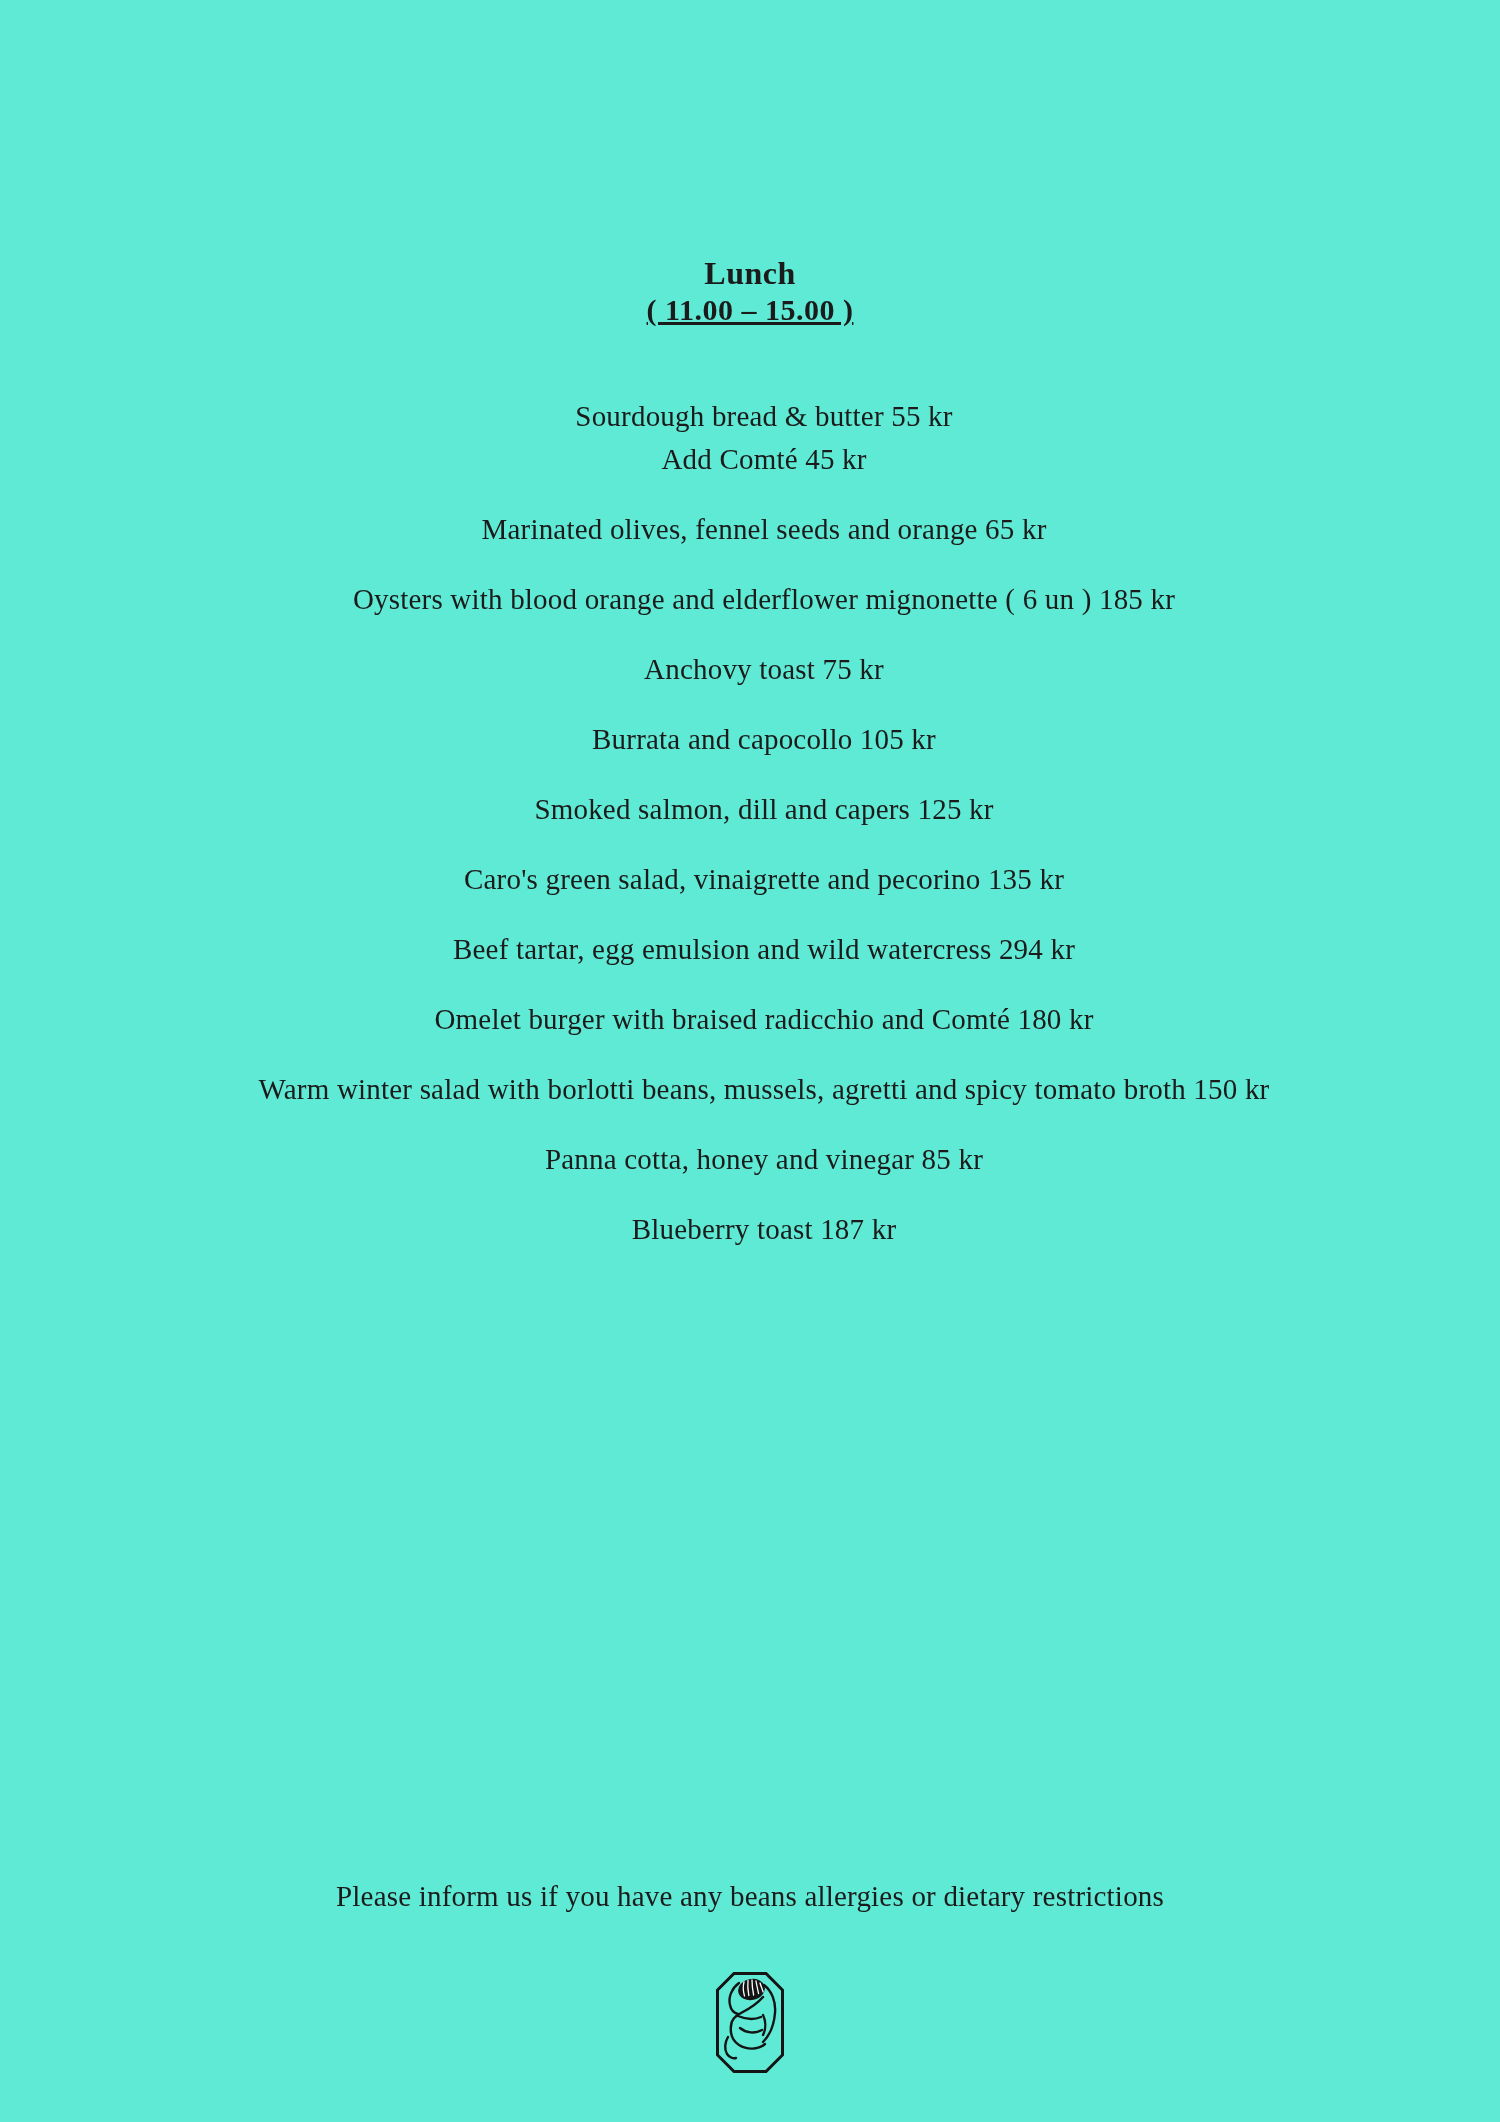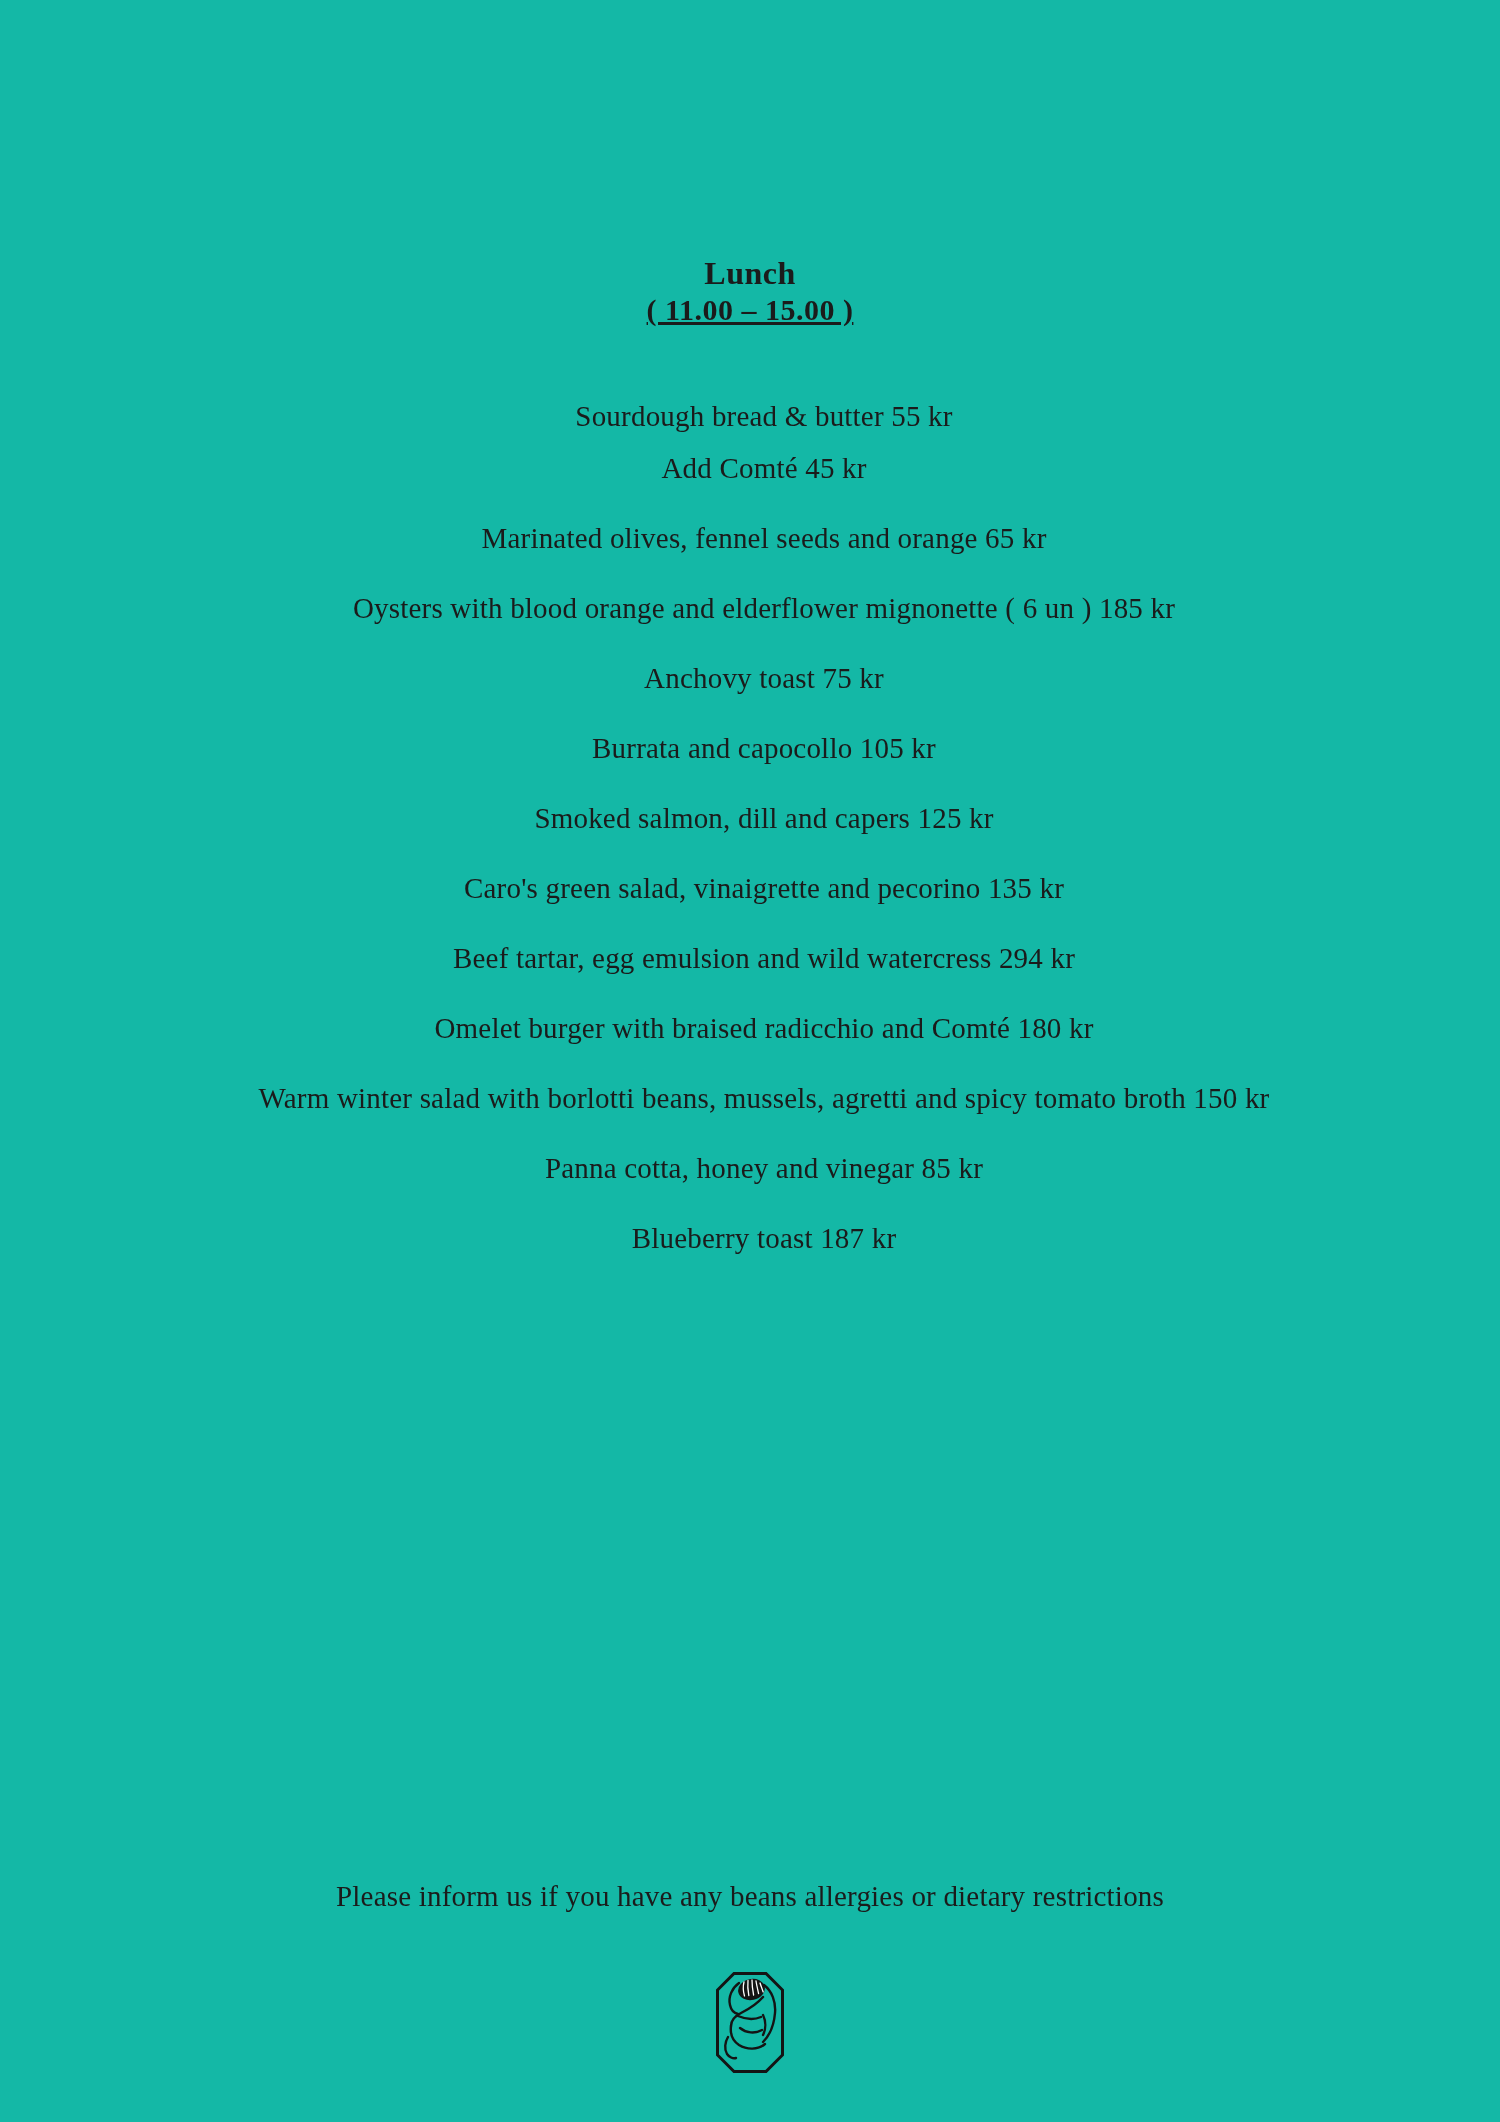--- a/index.html
+++ b/index.html
@@ -1,20 +1,20 @@
 <!DOCTYPE html>
 <html><head>
 <meta charset="utf-8">
 <style>
   html, body { margin: 0; padding: 0; background: #ffffff; }
   .page {
     position: relative;
     width: 1500px;
     height: 2122px;
-    background: #14b8a6;
+    background: #5eead4;
     font-family: "Liberation Serif", serif;
     color: #1b1b1b;
     overflow: hidden;
   }
   .header {
     position: absolute;
     top: 254px;
     left: 0;
     width: 100%;
     text-align: center;
@@ -25,21 +25,21 @@
   .menu {
     position: absolute;
     top: 398px;
     left: 0;
     width: 100%;
     text-align: center;
     font-size: 29px;
   }
   .menu-item { line-height: 36px; margin-top: 34px; letter-spacing: 0.2px; padding-left: 28px; }
   .menu-item:first-child { margin-top: 0; }
-  .menu-item.addon { margin-top: 16px; }
+  .menu-item.addon { margin-top: 7px; }
   .footer {
     position: absolute;
     top: 1878px;
     left: 0;
     width: 100%;
     text-align: center;
     font-size: 29px;
     line-height: 36px;
     letter-spacing: 0.2px;
   }

